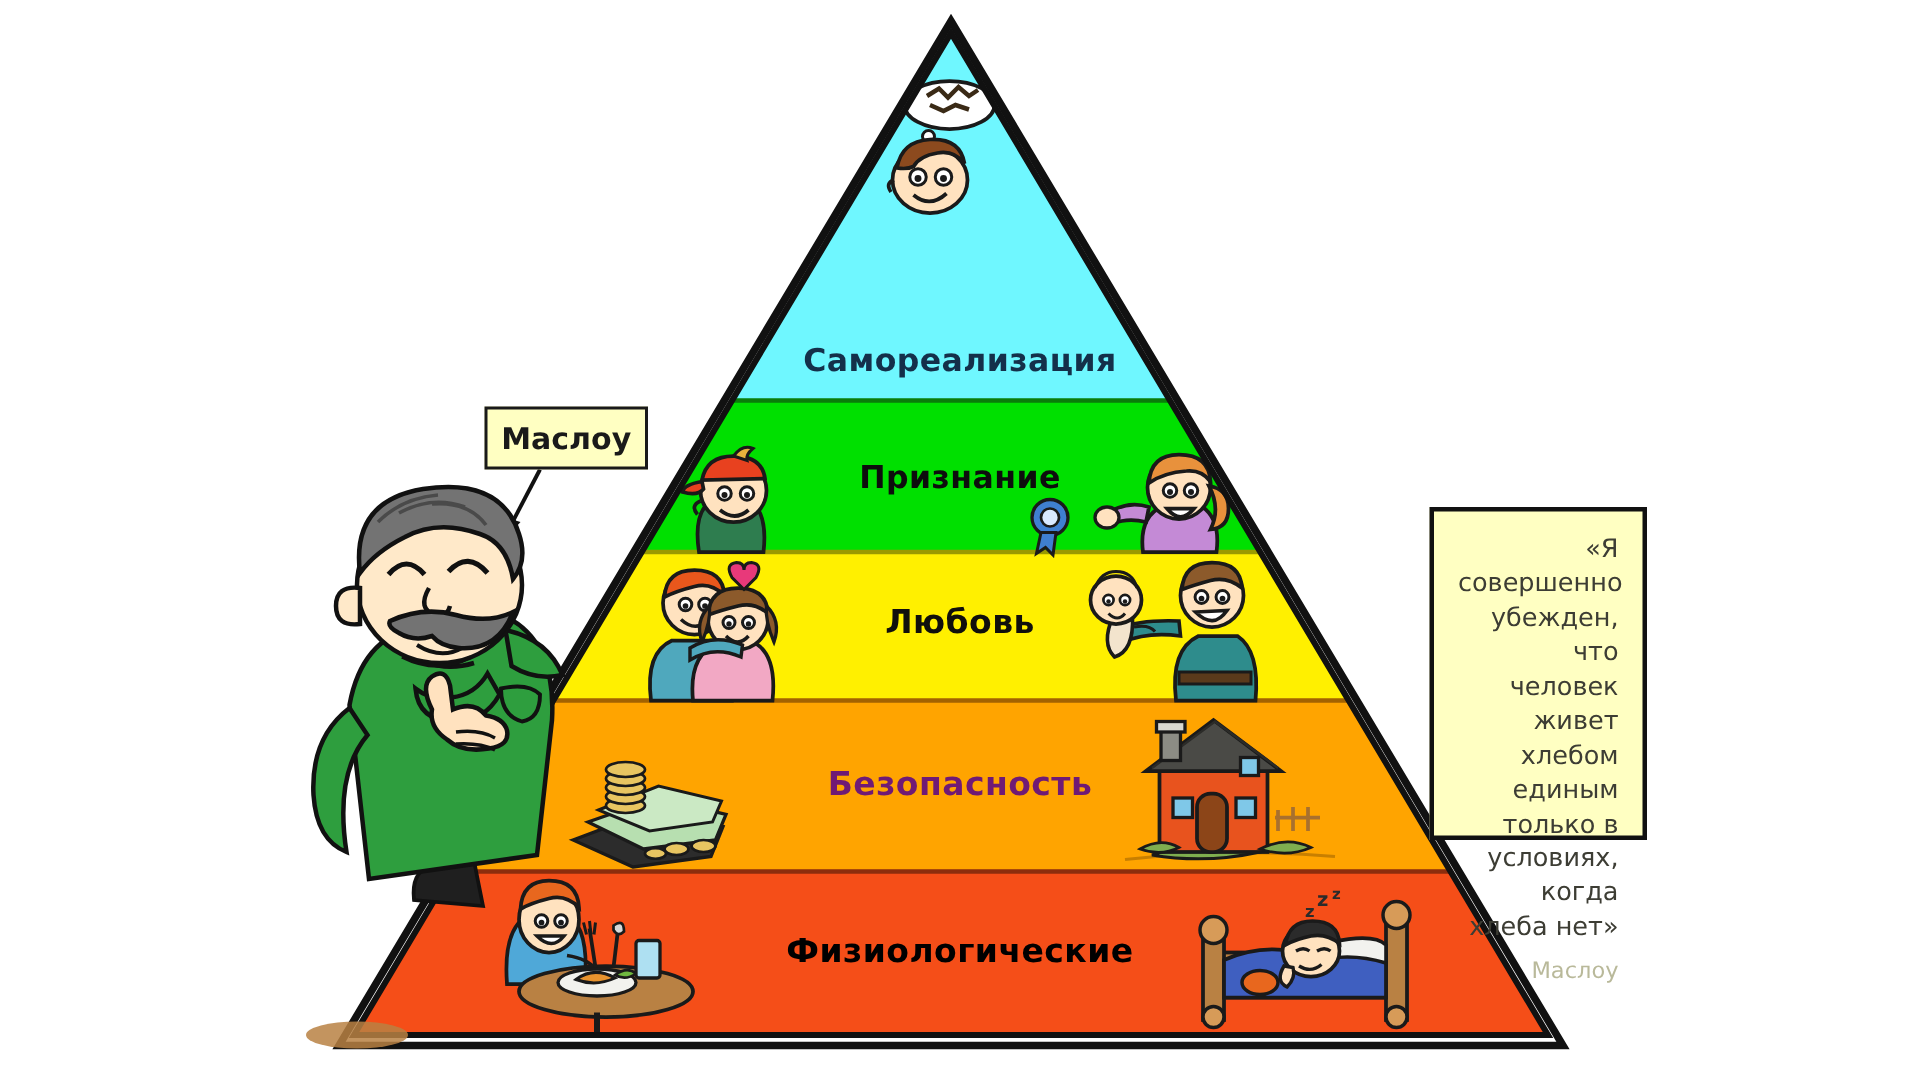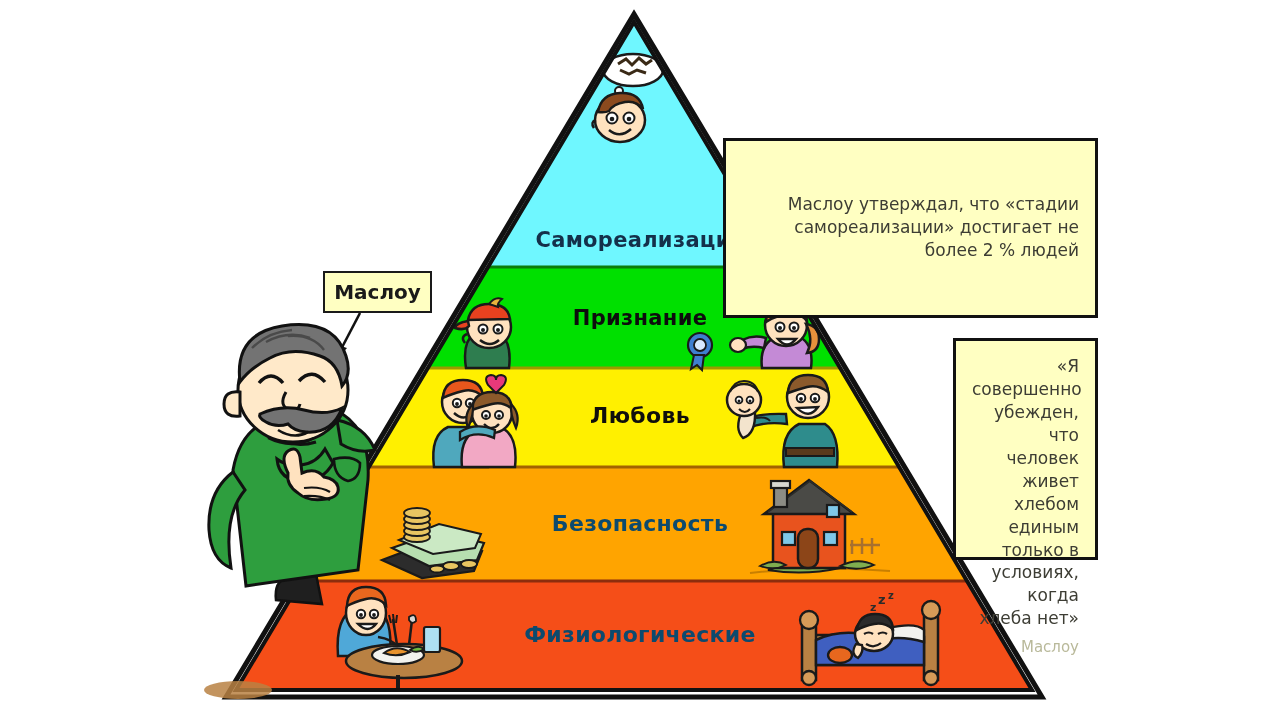--- a/index.html
+++ b/index.html
@@ -20,22 +20,22 @@
     position:absolute;
     font-weight:bold;
     text-align:center;
     white-space:nowrap;
     letter-spacing:.3px;
     pointer-events:none;
   }
   .lbl-self{ color:#14304a; font-size:21px; left:0; width:1280px; top:228px; }
   .lbl-est { color:#0d0d0d; font-size:21px; left:0; width:1280px; top:306px; }
   .lbl-love{ color:#100f0c; font-size:22px; left:0; width:1280px; top:403px; }
-  .lbl-safe{ color:#0c4a6e; font-size:22px; left:0; width:1280px; top:511px; }
-  .lbl-phys{ color:#0c4a6e; font-size:22px; left:0; width:1280px; top:622px; }
+  .lbl-safe{ color:#701a75; font-size:22px; left:0; width:1280px; top:511px; }
+  .lbl-phys{ color:#000000; font-size:22px; left:0; width:1280px; top:622px; }
 
   
   .callout{
     position:absolute;
     background:#ffffc2;
     border:3px solid #111111;
     box-sizing:border-box;
     color:#3d3d34;
     text-align:right;
     font-size:17px;
@@ -309,22 +309,19 @@
     <div class="level-label lbl-love">Любовь</div>
     <div class="level-label lbl-est">Признание</div>
     <div class="level-label lbl-safe">Безопасность</div>
     <div class="level-label lbl-phys">Физиологические</div>
   </div>
 
   <div id="maslow-tag">
     <span>Маслоу</span>
   </div>
 
-  <div class="callout" id="callout-top">
-    <div class="txt">Маслоу утверждал, что «стадии самореализации» достигает не более 2 % людей</div>
-  </div>
 
   <div class="callout" id="callout-bottom">
     <div class="txt">«Я совершенно убежден, что человек живет хлебом единым только в условиях, когда хлеба нет»</div>
     <div class="attrib">Маслоу</div>
   </div>
 
 </div>
 
 </body></html>

